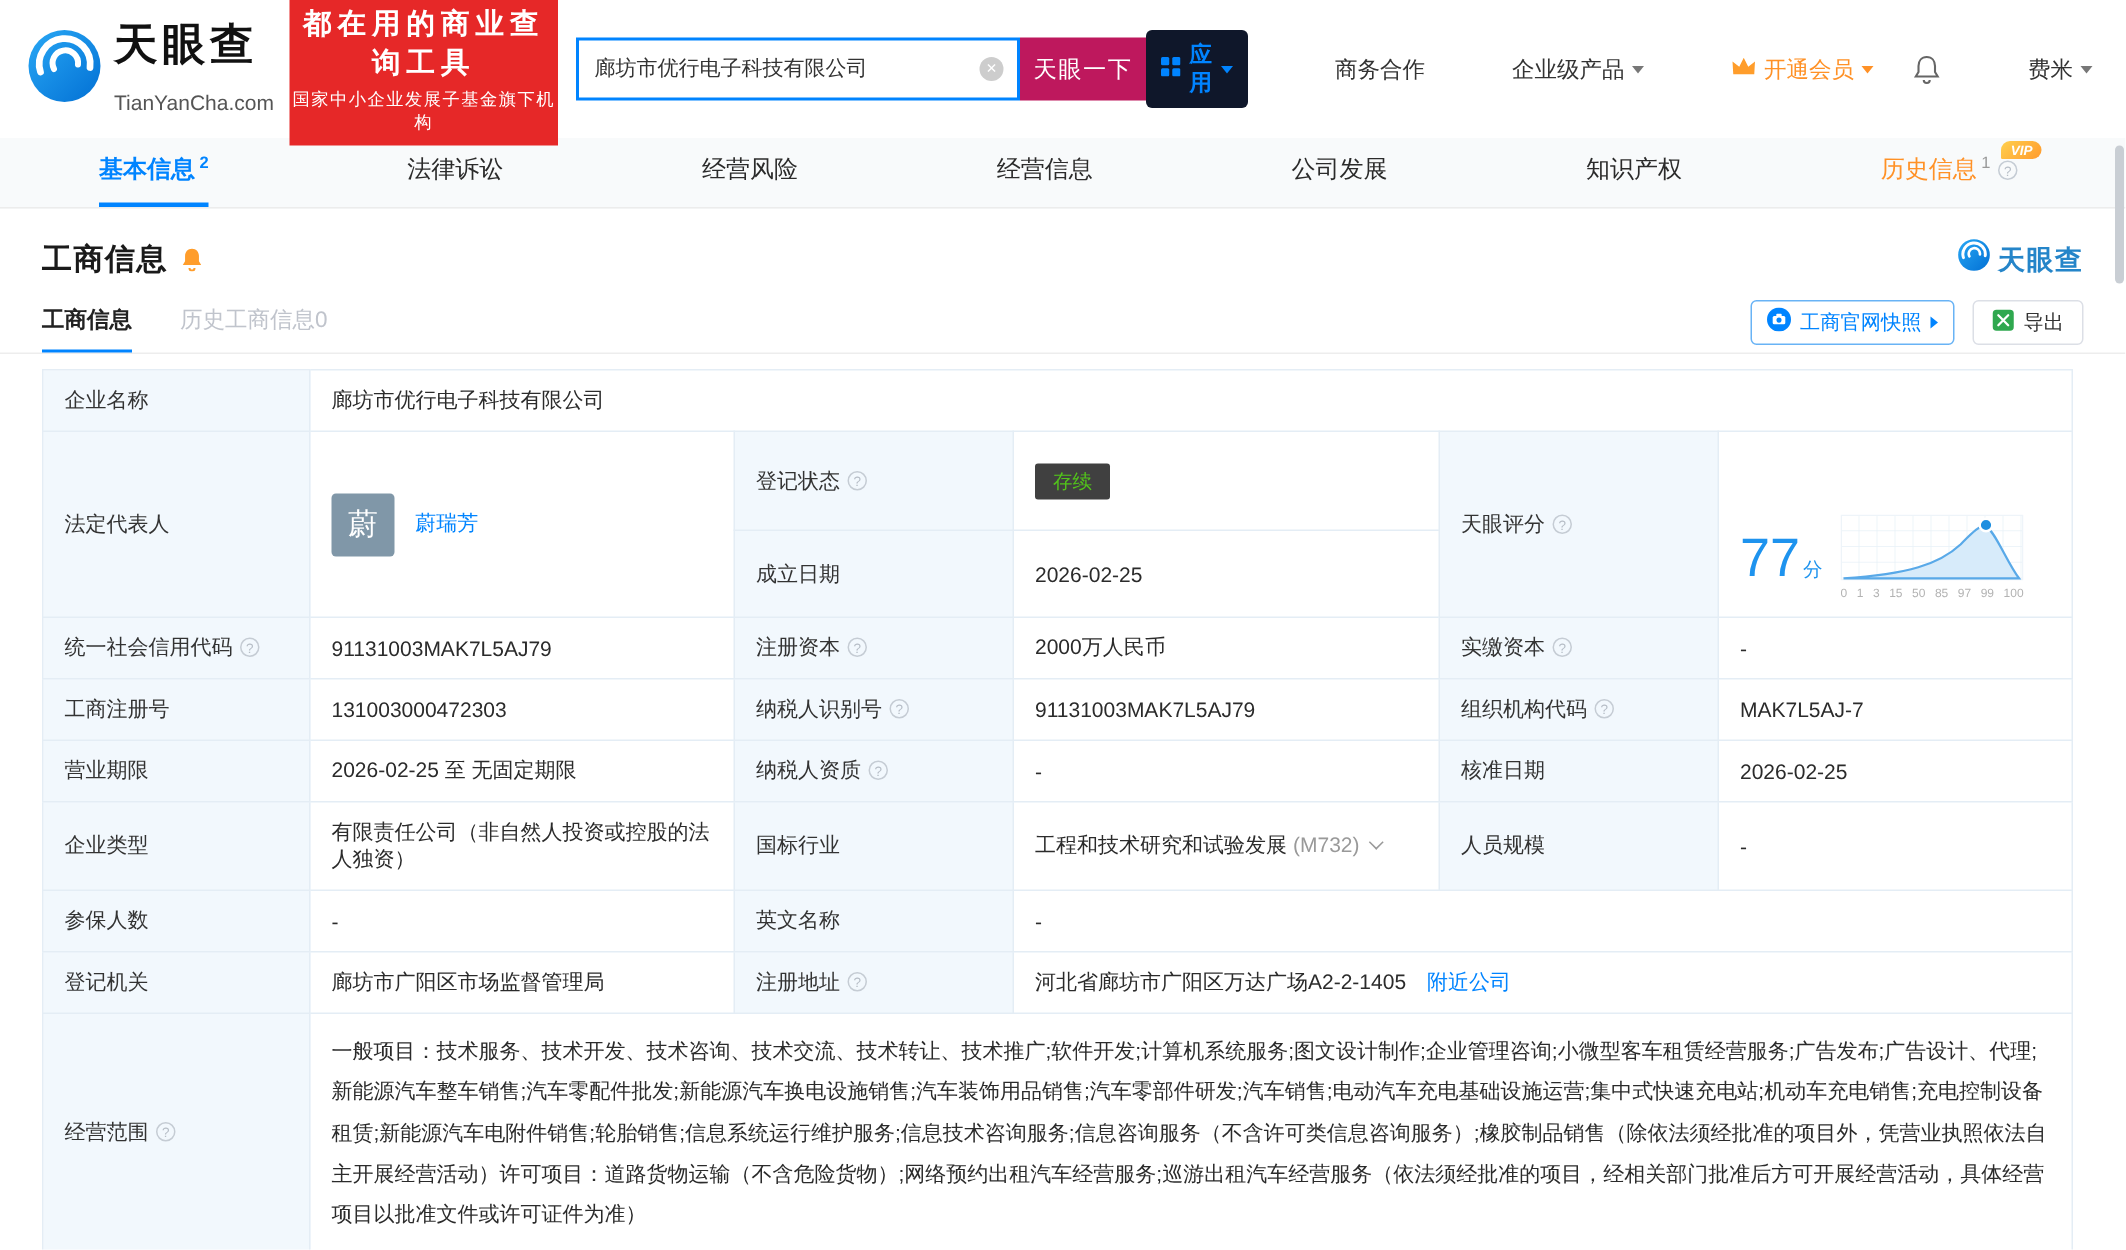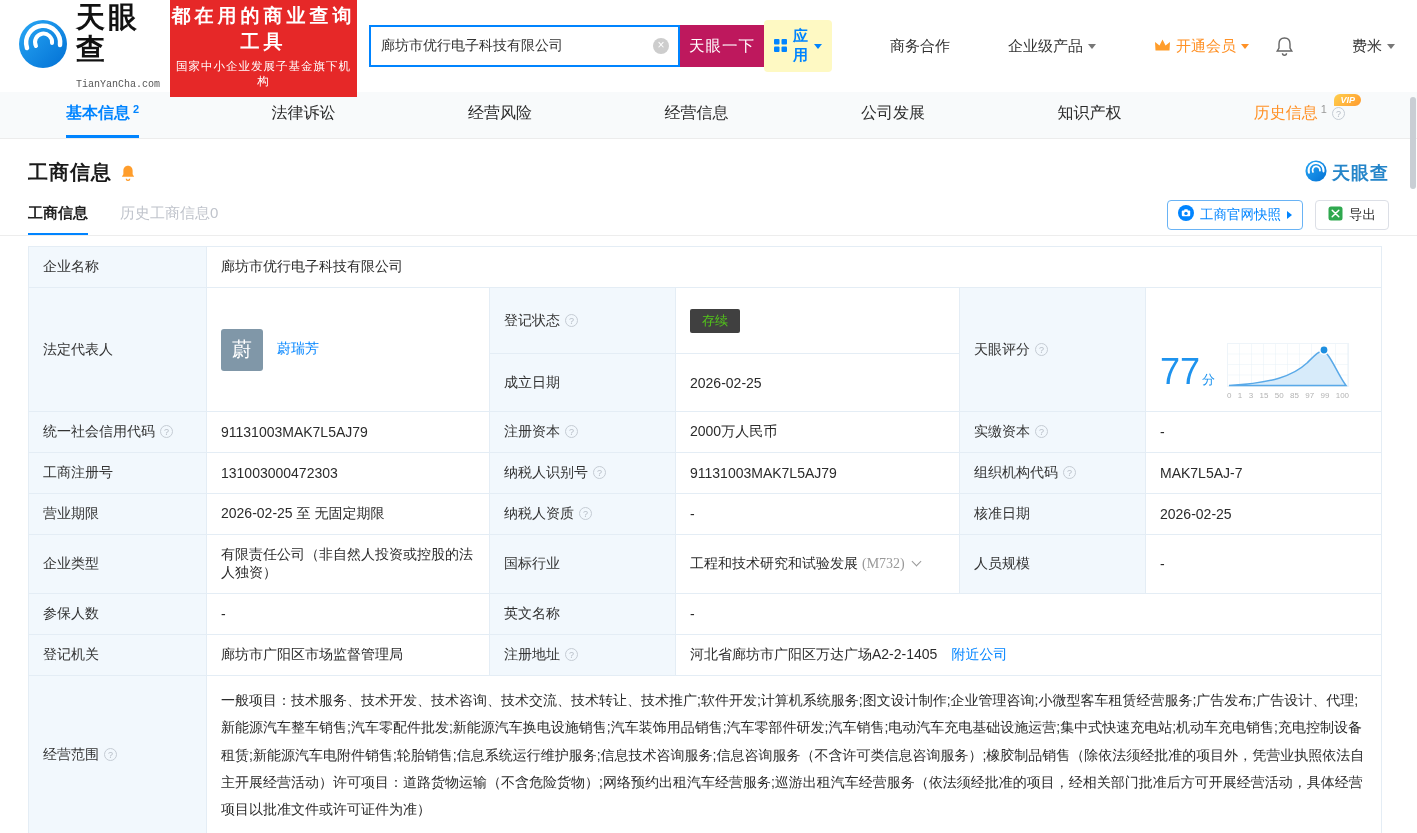--- a/index.html
+++ b/index.html
@@ -6,36 +6,36 @@
   html,body { width:1417px; height:833px; margin:0; }
   body {
     font-family:"Liberation Sans","DejaVu Sans",sans-serif;
     background:#fff; color:#333; overflow:hidden; position:relative;
   }
   
   .header { height:92px; display:flex; align-items:center; padding-left:18px; }
   .logo { display:flex; align-items:center; gap:8px; cursor:pointer; }
   .logo-text { display:flex; flex-direction:column; line-height:1.1; }
   .logo-cn { font-size:29px; font-weight:bold; color:#111; letter-spacing:3px; }
-  .logo-en { font-size:10px; color:#555; margin-top:14px;font-family:Liberation Mono, monospace; }
+  .logo-en { font-size:14px; color:#555; margin-top:14px; }
   .slogan { margin-left:10px; width:214px; background:#e62828; color:#fff; text-align:center; padding:8px 0; }
   .slogan-l1 { font-size:19px; font-weight:bold; letter-spacing:4px; }
   .slogan-l2 { font-size:11.5px; margin-top:4px; letter-spacing:1px; }
   .search-area { margin-left:12px; width:452px; }
   .search-tabs { display:flex; gap:26px; align-items:center; height:24px; margin-bottom:4px; }
   .search-tab { font-size:13.5px; color:#222; cursor:pointer; }
   .search-tab.active { background:#0084ff; color:#fff; padding:2px 12px; font-weight:bold; }
   .search-row { display:flex; height:42px; }
   .search-input-wrap { position:relative; flex:1; border:2px solid #0084ff; background:#fff; display:flex; align-items:center; }
   .search-input { border:none; outline:none; width:100%; padding:0 32px 0 10px; font-size:14px; color:#333; font-family:inherit; background:transparent; }
   .clear-icon { position:absolute; right:9px; width:16px; height:16px; background:#cdcdcd; color:#fff; border-radius:50%; text-align:center; line-height:15px; font-size:12px; cursor:pointer; }
   .clear-icon::before { content:"×"; }
   .search-btn { width:84px; background:#be185d; color:#fff; border:none; font-size:15.5px; cursor:pointer; font-family:inherit; letter-spacing:1px; }
   .top-menu { margin-left:auto; display:flex; align-items:center; gap:26px; padding-right:22px; font-size:15px; color:#333; }
-  .apps-pill { display:flex; align-items:center; gap:6px; background:#fef9c3; color:#0084ff; font-weight:bold; padding:7px 10px; border-radius:4px; cursor:pointer; }
+  .apps-pill { display:flex; align-items:center; gap:6px; background:#0f172a; color:#0084ff; font-weight:bold; padding:7px 10px; border-radius:4px; cursor:pointer; }
   .menu-item { display:flex; align-items:center; gap:5px; cursor:pointer; white-space:nowrap;margin-left:32px; }
   .vip-item { color:#ff9126; font-weight:normal; }
   .caret { width:0; height:0; border-left:4px solid transparent; border-right:4px solid transparent; border-top:5px solid #777; display:inline-block; }
   .caret.blue { border-top-color:#0084ff; }
   .caret.orange { border-top-color:#ff9126; }
   .bell-btn { display:flex; cursor:pointer; }
   
   .nav-bar { height:47px; background:#f8fafb; border-bottom:1px solid #ececec; display:flex; justify-content:space-between; padding:0 66px; }
   .nav-tab { display:flex; align-items:center; font-size:16px; color:#2b2b2b; cursor:pointer; position:relative; border-bottom:3px solid transparent;text-align:center; }
   .nav-tab.active { color:#0084ff; font-weight:bold; border-bottom-color:#0084ff; }
@@ -63,21 +63,21 @@
   .q { display:inline-block; width:13px; height:13px; line-height:12px; border:1px solid #c5ccd4; border-radius:50%; color:#b6bdc6; font-size:9px; text-align:center; margin-left:5px; vertical-align:1px; cursor:pointer; }
   .q::before { content:"?"; }
   .badge-green { background:#404040; color:#52c41a; font-size:13px; padding:3px 12px; border-radius:2px; display:inline-block; }
   .avatar { width:42px; height:42px; border-radius:3px; background:#8097a8; color:#fff; font-size:20px; display:inline-flex; align-items:center; justify-content:center; vertical-align:middle; cursor:pointer; }
   .rep-link { color:#0084ff; margin-left:10px; cursor:pointer; }
   .score-wrap { display:flex; align-items:center; gap:12px; cursor:pointer;margin-top:44px; }
   .score-num { color:#1e93ee; font-size:36px; line-height:1; white-space:nowrap; }
   .score-unit { font-size:13px; margin-left:2px; }
   .score-chart-box { width:122px; }
   .score-axis { display:flex; justify-content:space-between; font-size:8px; color:#b3b3b3; margin-top:1px; }
-  .industry-code { color:#999; margin-left:4px;font-family:Liberation Serif, serif; }
+  .industry-code { color:#999; margin-left:4px; }
   .chev-down { display:inline-block; width:7px; height:7px; border-right:1.5px solid #999; border-bottom:1.5px solid #999; transform:rotate(45deg); margin-left:8px; vertical-align:3px; cursor:pointer; }
   .nearby-link { color:#0084ff; margin-left:14px; cursor:pointer; white-space:nowrap; }
   .scope-text { line-height:1.95; }
   .scrollbar { position:absolute; right:1px; top:97px; width:6px; height:92px; background:#c9ced4; border-radius:3px; cursor:pointer; }
 </style>
 </head>
 <body>
 
 <div class="header">
   <div class="logo">

